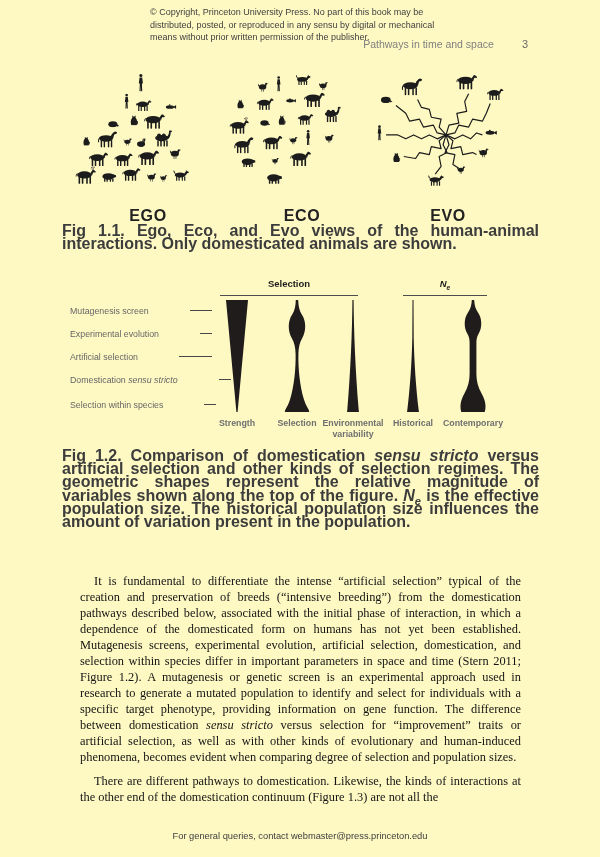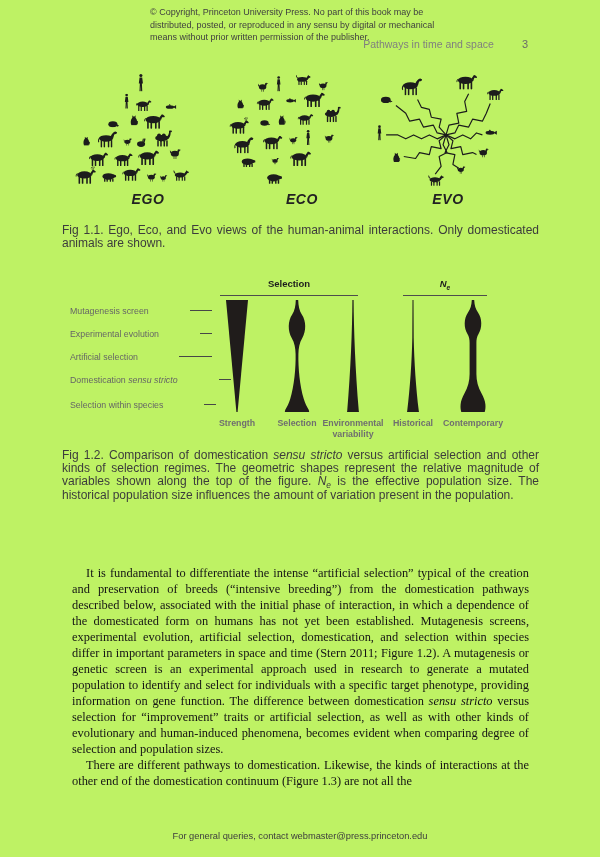--- a/index.html
+++ b/index.html
@@ -1,36 +1,36 @@
 <!DOCTYPE html>
 <html><head>
 <meta charset="utf-8">
 <style>
   html,body{margin:0;padding:0;background:#ffffff;}
-  .page{position:relative;width:600px;height:857px;background:#bef264;overflow:hidden;
+  .page{position:relative;width:600px;height:857px;background:#fef9c3;overflow:hidden;
         font-family:"Liberation Sans",sans-serif;color:#1c1c1c;}
 
   
   .copyright{position:absolute;left:150px;top:6px;font-size:9px;line-height:12.5px;color:#3f3f3f;}
 
   
   .runhead{position:absolute;top:38px;right:72px;display:flex;align-items:baseline;gap:28px;
            font-size:10.5px;color:#7f7f7f;}
   .runhead .pnum{font-size:11px;color:#6a6a6a;}
 
   
   .fig1{position:absolute;top:74px;left:55px;width:495px;height:132px;}
   .fig1-group{position:absolute;top:0;width:150px;text-align:center;}
   .g-ego{left:18px;} .g-eco{left:172px;} .g-evo{left:318px;text-align:center;}
   .fig1-group svg{display:block;width:150px;height:112px;}
-  .fig1-label{margin-top:5px;font-weight:bold;font-size:14px;letter-spacing:.6px;color:#222;font-style:italic;}
-
-  
-  .caption{position:absolute;left:62px;width:477px;font-size:12px;line-height:13.2px;
-           color:#3c3c3c;text-align:justify;}
+  .fig1-label{margin-top:21px;font-weight:bold;font-size:16px;letter-spacing:.6px;color:#222;}
+
+  
+  .caption{position:absolute;left:62px;width:477px;font-size:16px;line-height:13.2px;
+           color:#3c3c3c;text-align:justify;font-weight:bold;}
   .cap1{top:224px;} .cap2{top:449px;}
 
   
   .fig2{position:absolute;top:276px;left:60px;width:480px;height:165px;}
   .f2-h{position:absolute;top:2px;text-align:center;font-weight:bold;font-size:9.5px;color:#1d1d1d;}
   .f2-h.sel{left:160px;width:138px;}
   .f2-h.ne{left:342px;width:86px;}
   .f2-rule{position:absolute;top:19px;border-top:1px solid #4d4d4d;height:0;}
   .f2-rule.sel{left:160px;width:138px;}
   .f2-rule.ne{left:343px;width:84px;}
@@ -38,21 +38,21 @@
           font-size:8.8px;color:#666;height:11px;white-space:nowrap;gap:36px;}
   .f2-row .dash{flex:1;border-top:1.4px solid #474747;margin-left:5px;min-width:12px;}
   .violin{position:absolute;top:24px;width:30px;height:113px;}
   .f2-col{position:absolute;top:142px;width:70px;text-align:center;font-size:8.8px;
           line-height:10.5px;color:#6f6f6f;font-weight:bold;}
 
   
   .bodytext{position:absolute;top:565px;left:72px;width:457px;
             font-family:"Liberation Serif",serif;font-size:12.4px;line-height:16px;
             color:#141414;text-align:justify;}
-  .bodytext p{margin:0;text-indent:14px;}
+  .bodytext p{margin:8px;text-indent:14px;}
   sub{font-size:70%;line-height:0;}
 
   
   .footer{position:absolute;top:831px;left:0;width:100%;text-align:center;
           font-size:9.3px;color:#3d3d3d;}
   .defs-holder{position:absolute;width:0;height:0;overflow:hidden;}
 </style>
 </head>
 <body>
 

